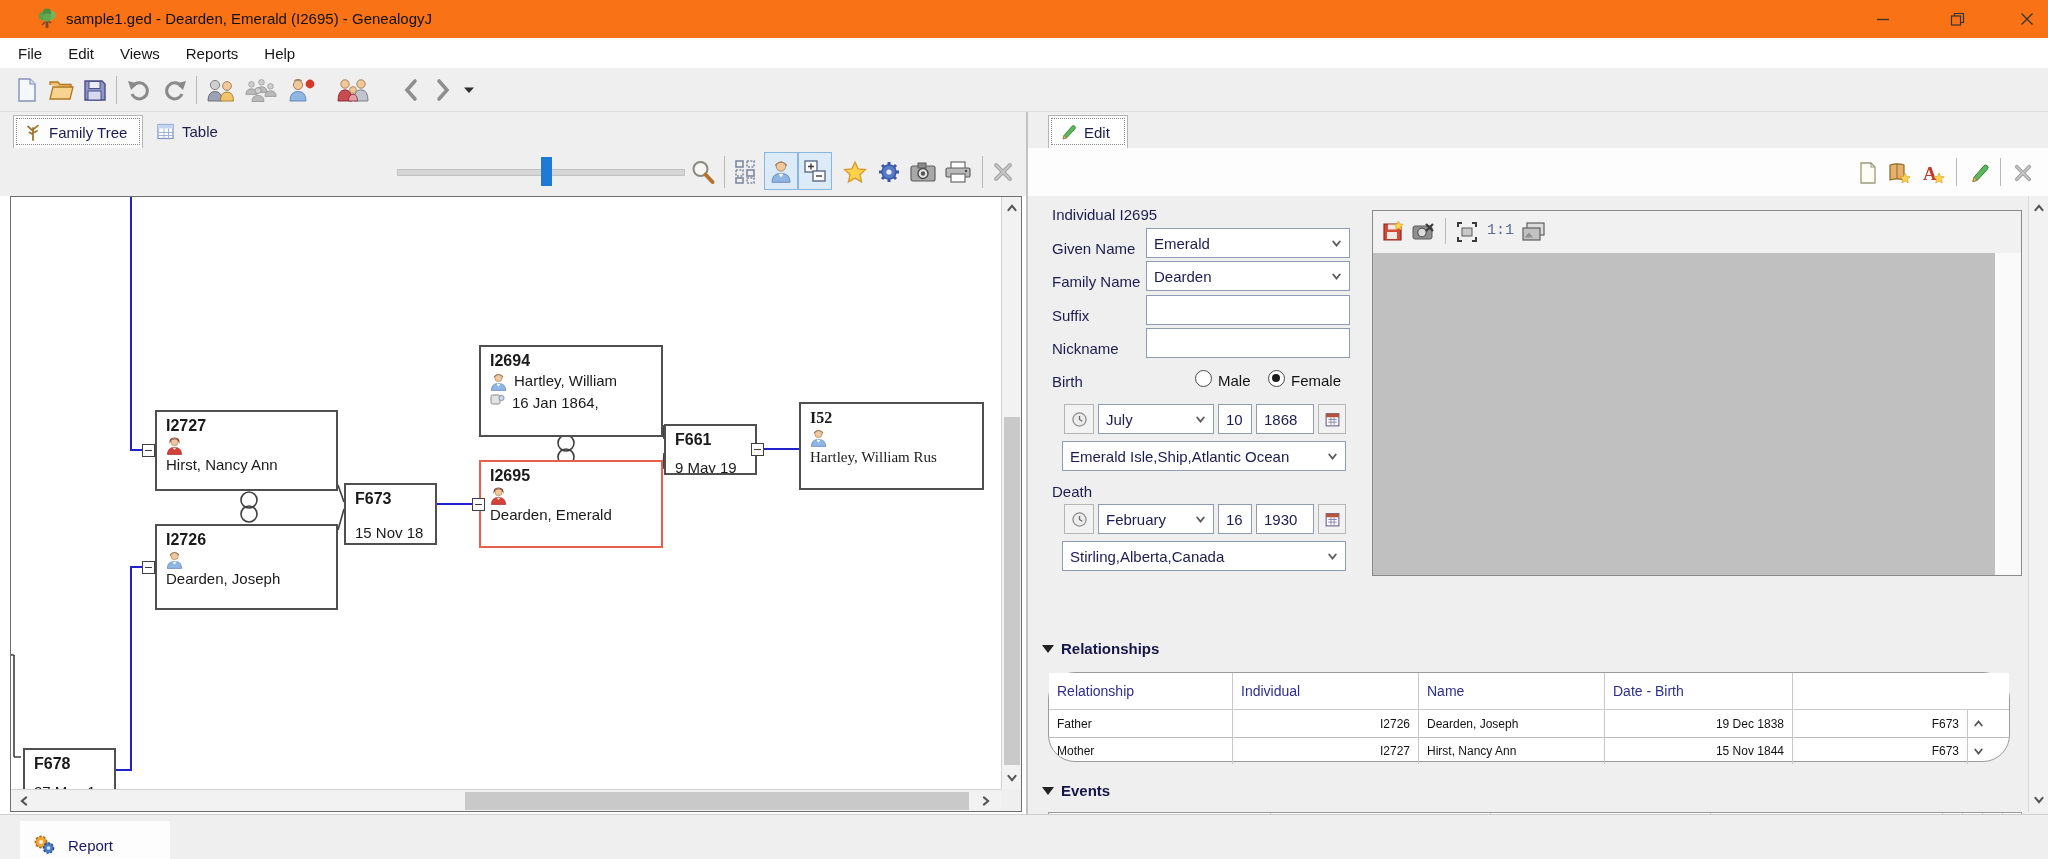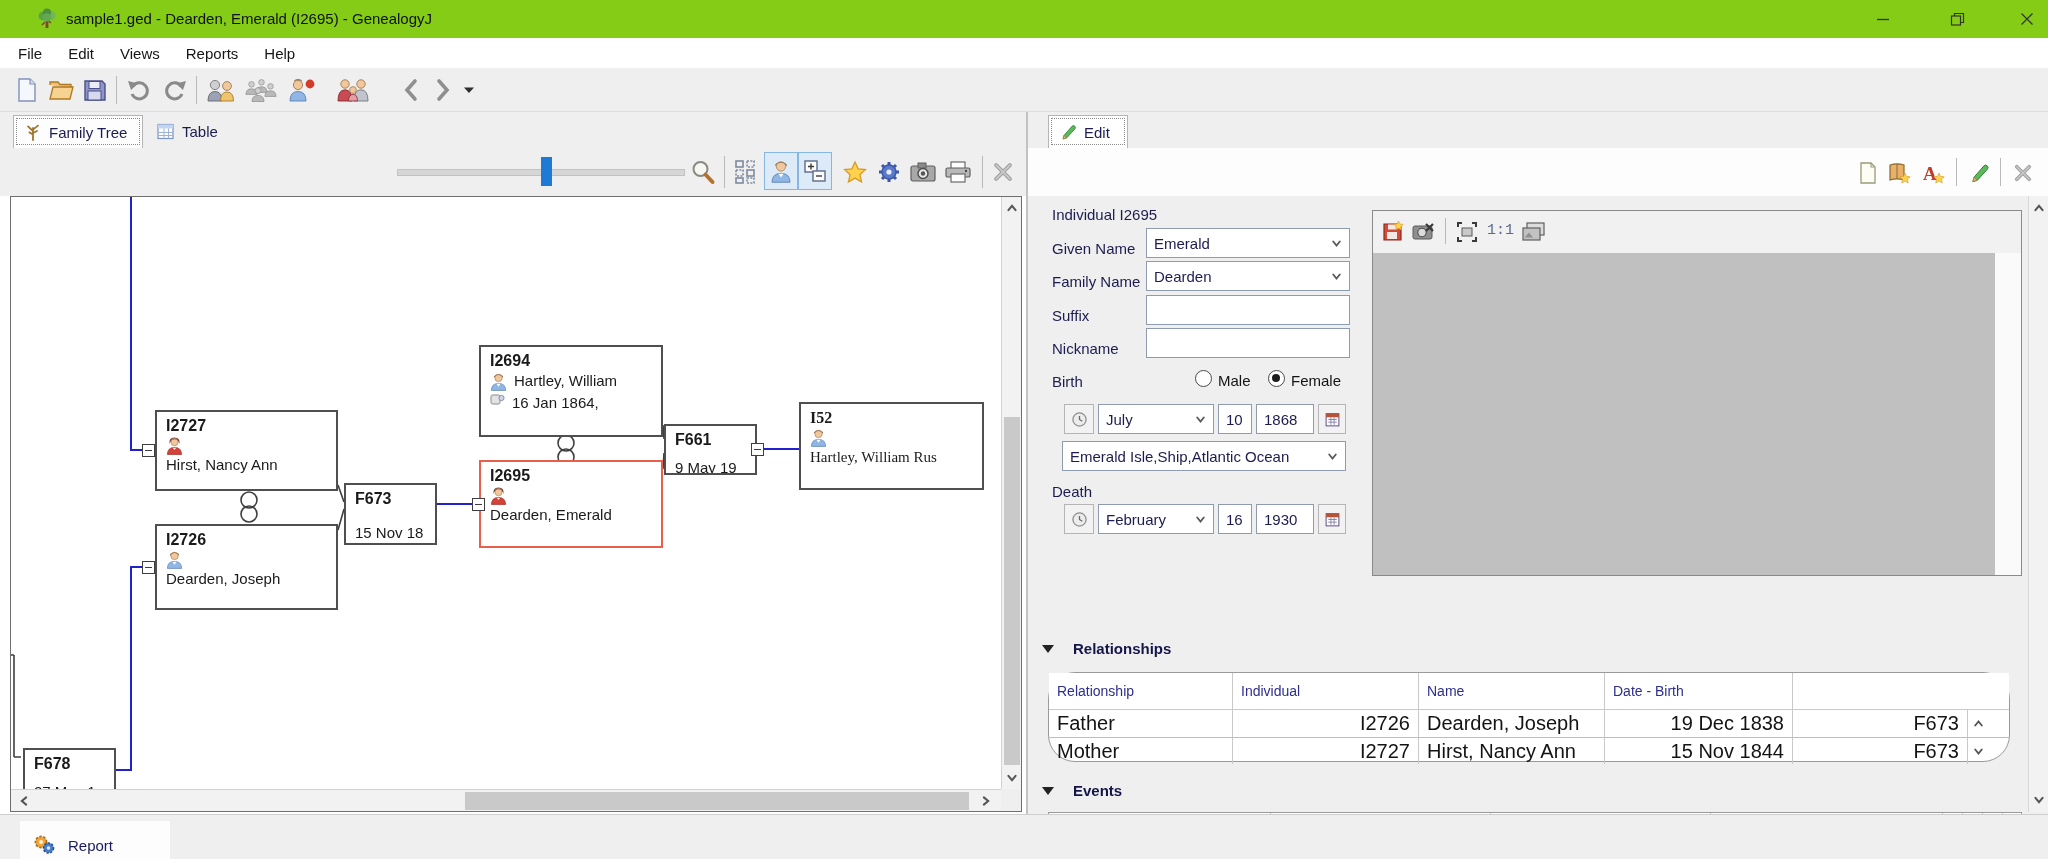--- a/index.html
+++ b/index.html
@@ -24,27 +24,27 @@
   .ibox{position:absolute;background:#fff;border:2px solid #4f4f4f;box-sizing:border-box;padding:4px 0 0 9px;overflow:hidden;}
   .ibox.red{border-color:#e8604c;}
   .bid{font-size:16px;font-weight:bold;color:#1a1a1a;line-height:20px;}
   .bnm{font-size:15px;color:#1a1a1a;line-height:20px;white-space:nowrap;}
   .handle{position:absolute;width:13px;height:13px;background:#fff;border:1px solid #3f3f3f;box-sizing:border-box;}
   .handle::after{content:"";display:block;height:1px;background:#3f3f3f;margin:5px 2px 0 2px;}
   .sb{background:#f2f2f2;}
   .sbthumb{background:#c9c9c9;}
   .sbbtn{display:flex;align-items:center;justify-content:center;color:#555;}
   .thead{font-size:14px;color:#2e2e8f;}
-  .tcell{font-size:20px;color:#131313;white-space:nowrap;overflow:hidden;}
+  .tcell{font-size:12px;color:#131313;white-space:nowrap;overflow:hidden;}
   .gridtbl{position:absolute;background:#fff;border:1px solid #9a9a9a;box-sizing:border-box;}
   .cellpad{padding:0 8px;display:flex;align-items:center;box-sizing:border-box;}
   .colline{border-right:1px solid #c9c9c9;}
   .rowline{border-top:1px solid #bdbdbd;}
   .right{justify-content:flex-end;}
-  .sechdr{display:flex;align-items:center;gap:19px;font-size:15px;font-weight:bold;color:#15154a;}
+  .sechdr{display:flex;align-items:center;gap:7px;font-size:15px;font-weight:bold;color:#15154a;}
   .tri{width:0;height:0;border-left:6px solid transparent;border-right:6px solid transparent;border-top:8px solid #222;}
   svg{display:block;}
   .tgl{border:1px solid #86b7e0;background:#dcebf7;box-sizing:border-box;display:flex;align-items:center;justify-content:center;}
 </style>
 </head>
 <body>
 
 <svg width="0" height="0" style="position:absolute">
 <defs>
   <symbol id="sym-male" viewBox="0 0 14 16">
@@ -86,21 +86,21 @@
     <path d="M3 3 L13 13 M13 3 L3 13" stroke="#c9c9c9" stroke-width="1.2" stroke-linecap="round"></path>
   </symbol>
   <symbol id="sym-star" viewBox="0 0 18 18">
     <path d="M9 1.5 L11.3 6.6 16.8 7.2 12.7 11 13.9 16.4 9 13.6 4.1 16.4 5.3 11 1.2 7.2 6.7 6.6 Z" fill="#ffd24d" stroke="#d89b2a" stroke-width="1"></path>
   </symbol>
 </defs>
 </svg>
 
 <div id="app">
 
-  <div class="I" style="left:0;top:0;width:2048px;height:38px;background:#84cc16;">
+  <div class="I" style="left:0;top:0;width:2048px;height:38px;background:#f97316;">
     <span class="I" style="left:36px;top:8px;">
       <svg width="22" height="22" viewBox="0 0 22 22">
         <rect x="9.6" y="11" width="2.8" height="9" fill="#7a4a28"></rect>
         <path d="M9 14 L6 17 M12.6 13 L15 15" stroke="#7a4a28" stroke-width="1.6"></path>
         <circle cx="7" cy="8" r="4.4" fill="#5aa14a"></circle>
           <circle cx="15" cy="7.4" r="4.6" fill="#6fb75a"></circle>
         <circle cx="11" cy="4.6" r="4" fill="#4c8f3e"></circle>
           <circle cx="11" cy="9.4" r="4.2" fill="#62aa50"></circle>
       </svg>
     </span>
@@ -550,20 +550,26 @@
         <span>16</span>
       </div>
       <div class="I txtf" style="left:228px;top:308px;width:58px;height:30px;">
         <span>1930</span>
       </div>
       <span class="I tbtn" style="left:290px;top:308px;width:28px;height:30px;border:1px solid #b5b5b5;background:#f2f2f2;box-sizing:border-box;">
         <svg width="17" height="17">
             <use href="#sym-cal" width="17" height="17"></use>
           </svg>
       </span>
+      <div class="I combo" style="left:34px;top:345px;width:284px;height:30px;">
+        <span class="val">Stirling,Alberta,Canada</span>
+        <svg class="chev" width="11" height="11" style="transform:rotate(180deg);">
+            <use href="#sym-chev" width="11" height="11"></use>
+          </svg>
+      </div>
 
       <div class="I" style="left:344px;top:14px;width:650px;height:366px;border:1px solid #8a8a8a;background:#f1f1f1;box-sizing:border-box;">
         <span class="I tbtn" style="left:6px;top:7px;width:28px;height:28px;">
           <svg width="22" height="22" viewBox="0 0 22 22">
             <path d="M2 3 H16 L19 6 V19 H2 Z" fill="#d44a3a" stroke="#8a2a1e" stroke-width="1.2"></path>
             <rect x="6" y="3.5" width="8" height="5" fill="#f4e8e4"></rect>
             <rect x="5" y="11" width="10" height="7" fill="#f4e8e4"></rect>
             <use href="#sym-star" x="11" y="-1" width="11" height="11"></use>
           </svg>
         </span>

